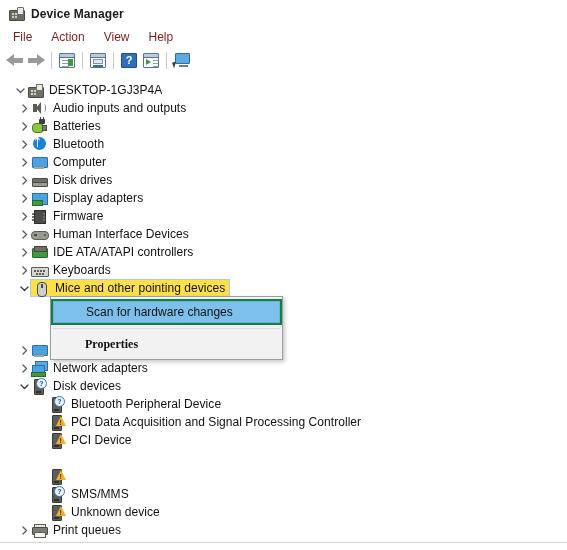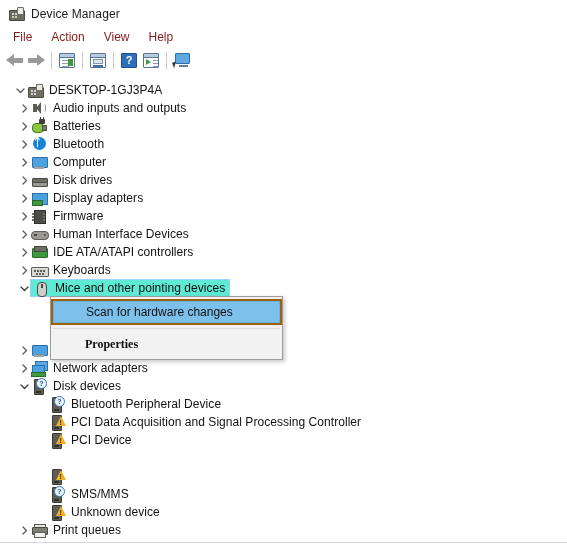--- a/index.html
+++ b/index.html
@@ -46,20 +46,21 @@
     position: absolute; left: 9px; top: 1px;
     width: 5px; height: 6px;
     background: #e8e8e4;
     border: 1px solid #6b6b63;
     border-radius: 1px;
   }
   .titlebar-text {
     font-size: 12px;
     color: #1a1a1a;
     letter-spacing: 0.1px;
+    font-weight: bold;
   }
 
   
   .menubar {
     position: absolute; left: 0; top: 27px;
     width: 567px; height: 21px;
     background: #ffffff;
     display: flex; align-items: center;
   }
   .menu-item {
@@ -209,21 +210,21 @@
     position: relative;
     margin-right: 5px;
   }
   .row-label {
     font-size: 12px;
     color: #111111;
     line-height: 18px;
     letter-spacing: 0.05px;
   }
   .row.selected .sel-wrap {
-    background: #5eead4;
+    background: #fde047;
     border: 1px solid #99d1ff;
     box-sizing: border-box;
     padding: 0 4px 0 1px;
     height: 18px;
     display: flex; align-items: center;
   }
   .sel-wrap { display: flex; align-items: center; padding: 0 4px 0 1px; height: 18px; }
 
   
   .ic { position: relative; width: 16px; height: 16px; }
@@ -450,21 +451,21 @@
     position: absolute;
     left: 50px; top: 296px;
     width: 233px;
     background: #f2f2f2;
     border: 1px solid #9d9d9d;
     box-shadow: 2px 2px 4px rgba(0,0,0,0.22);
     z-index: 50;
     padding: 2px 0 2px 0;
     box-sizing: border-box;
   }
-  .ctxmenu .top-area { background: #a16207; padding: 2px 0; }
+  .ctxmenu .top-area { background: #15803d; padding: 2px 0; }
   .ctx-item {
     height: 22px;
     display: flex; align-items: center;
     font-size: 12px;
     color: #111111;
     padding-left: 32px;
     margin: 0 2px;
     cursor: default;
   }
   .ctx-item.highlight {

